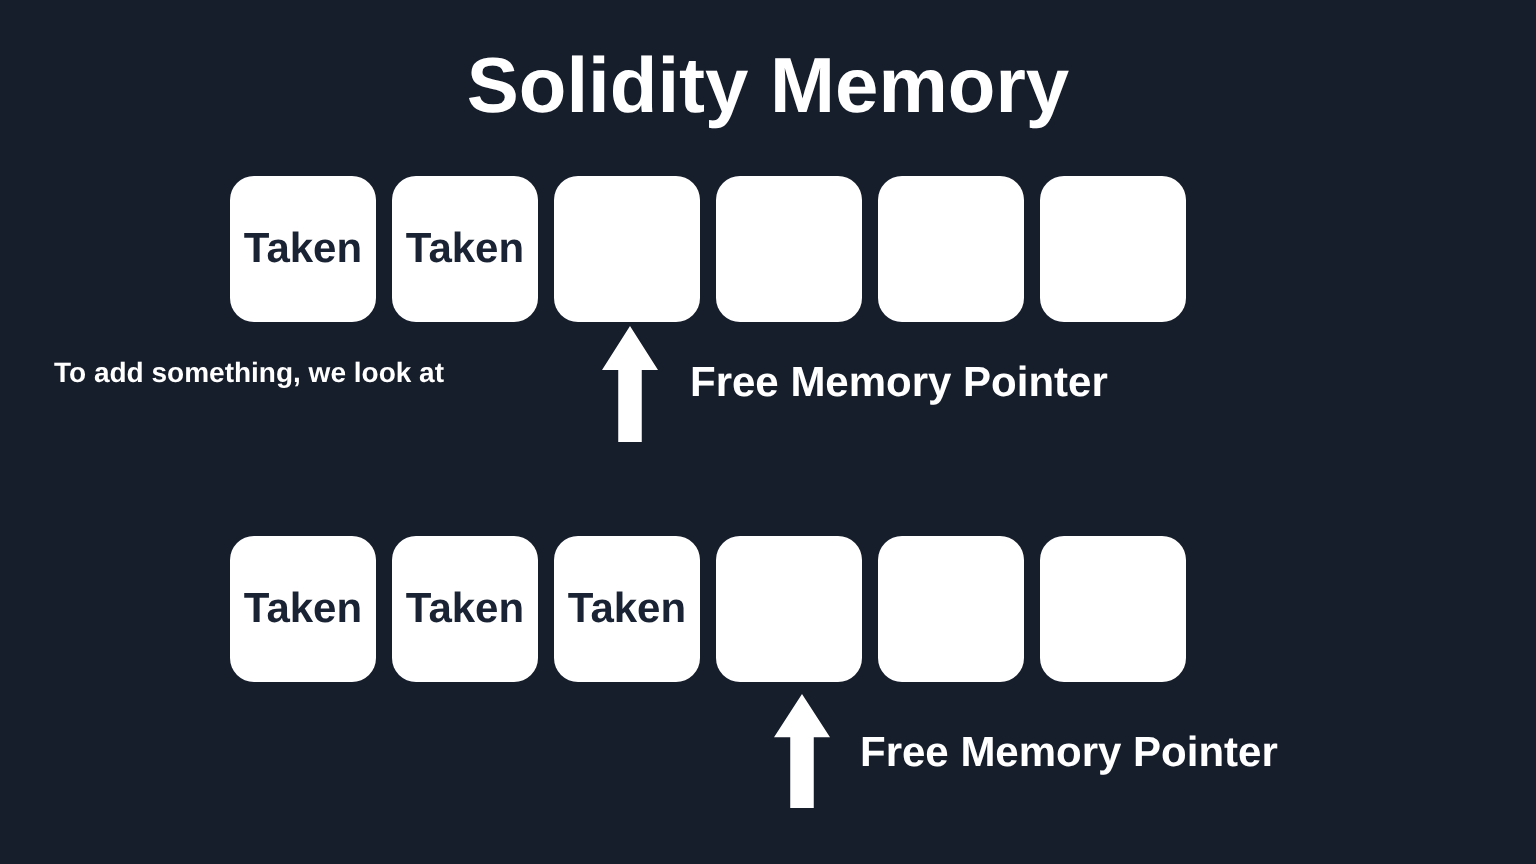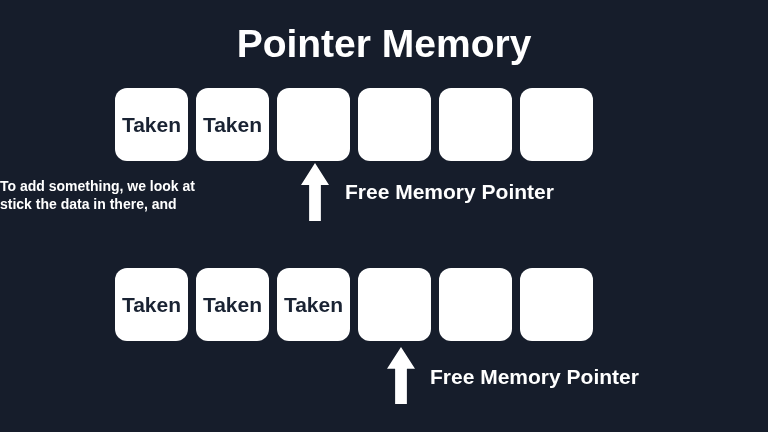--- a/index.html
+++ b/index.html
@@ -25,21 +25,21 @@
     color: #ffffff;
     font-size: 39px;
     font-weight: 700;
     letter-spacing: 0px;
   }
   .note {
     position: absolute;
     top: 177px;
     left: 0;
     width: 222px;
-    text-align: left;
+    text-align: right;
     color: #ffffff;
     font-size: 14px;
     line-height: 18px;
     font-weight: 700;
   }
   .row {
     position: absolute;
     left: 115px;
     display: flex;
     gap: 8px;
@@ -75,25 +75,24 @@
     white-space: nowrap;
   }
   .ptr-label-1 { left: 345px; top: 180px; }
   .ptr-label-2 { left: 430px; top: 365px; }
 </style>
 </head>
 <body>
 
 <div class="stage">
 
-  <h1 class="title">Pointer Memory</h1>
+  <h1 class="title">Solidity Memory</h1>
 
   <div class="note">
     <div>To add something, we look at</div>
-    <div>stick the data in there, and</div>
   </div>
 
   <div class="row row-1">
     <div class="cell">
         <span>Taken</span>
       </div>
     <div class="cell">
         <span>Taken</span>
       </div>
     <div class="cell">

